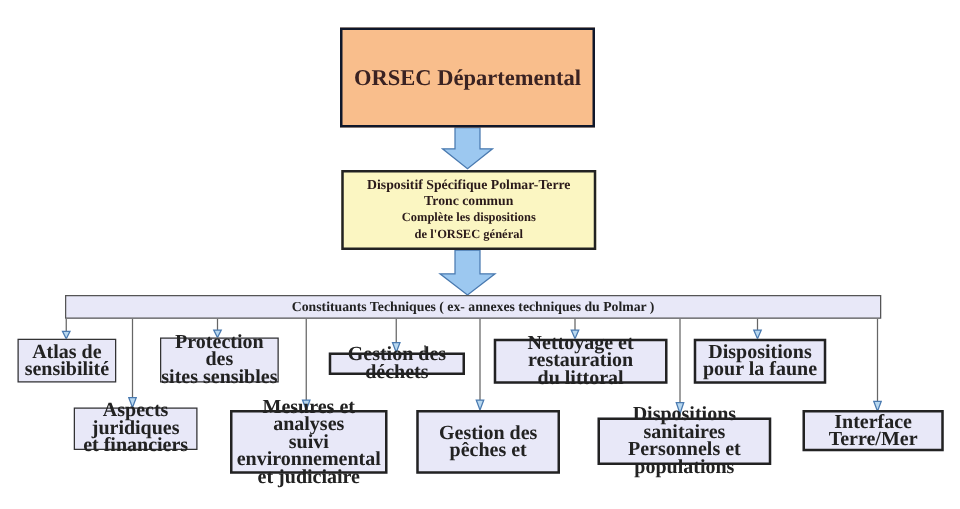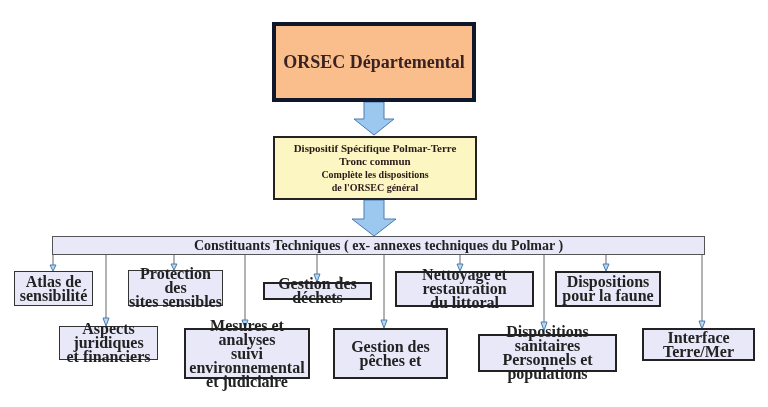--- a/index.html
+++ b/index.html
@@ -1,27 +1,27 @@
 <!DOCTYPE html>
 <html><head>
 <meta charset="utf-8">
 <style>
   html, body { margin:0; padding:0; background:#ffffff; }
   body { width:768px; height:407px; position:relative; overflow:hidden;
          font-family:"DejaVu Serif","Liberation Serif",serif; color:#2a1a1a; }
   .box { position:absolute; box-sizing:border-box; display:flex; align-items:center;
          justify-content:center; text-align:center; font-weight:bold; }
   .top { left:272px; top:22px; width:204px; height:80px; background:#f9be8c;
-         border:4px solid #0f172a; font-size:18px; color:#3a2222;
+         border:2px solid #0f172a; font-size:18px; color:#3a2222;
          font-family:"Liberation Serif",serif; }
   .mid { left:273px; top:136px; width:204px; height:64px; background:#fbf6c2;
          border:2px solid #222; font-size:10.5px; line-height:13px; flex-direction:column;
          font-family:"Liberation Serif",serif; }
   .bar { left:52px; top:236px; width:653px; height:19px; background:#e8e8f8;
-         border:1px solid #555; font-size:14px; font-weight:bold;
+         border:1px solid #555; font-size:11px; font-weight:bold;
          font-family:"Liberation Serif",serif; color:#222; }
   .leaf { background:#e8e8f8; border:1.5px solid #333; font-size:16px;
           line-height:14px; flex-direction:column; color:#222;
           font-family:"Liberation Serif",serif; }
   .leaf.thick { border:2px solid #222; }
   svg { position:absolute; left:0; top:0; }
 </style>
 </head>
 <body>
 

